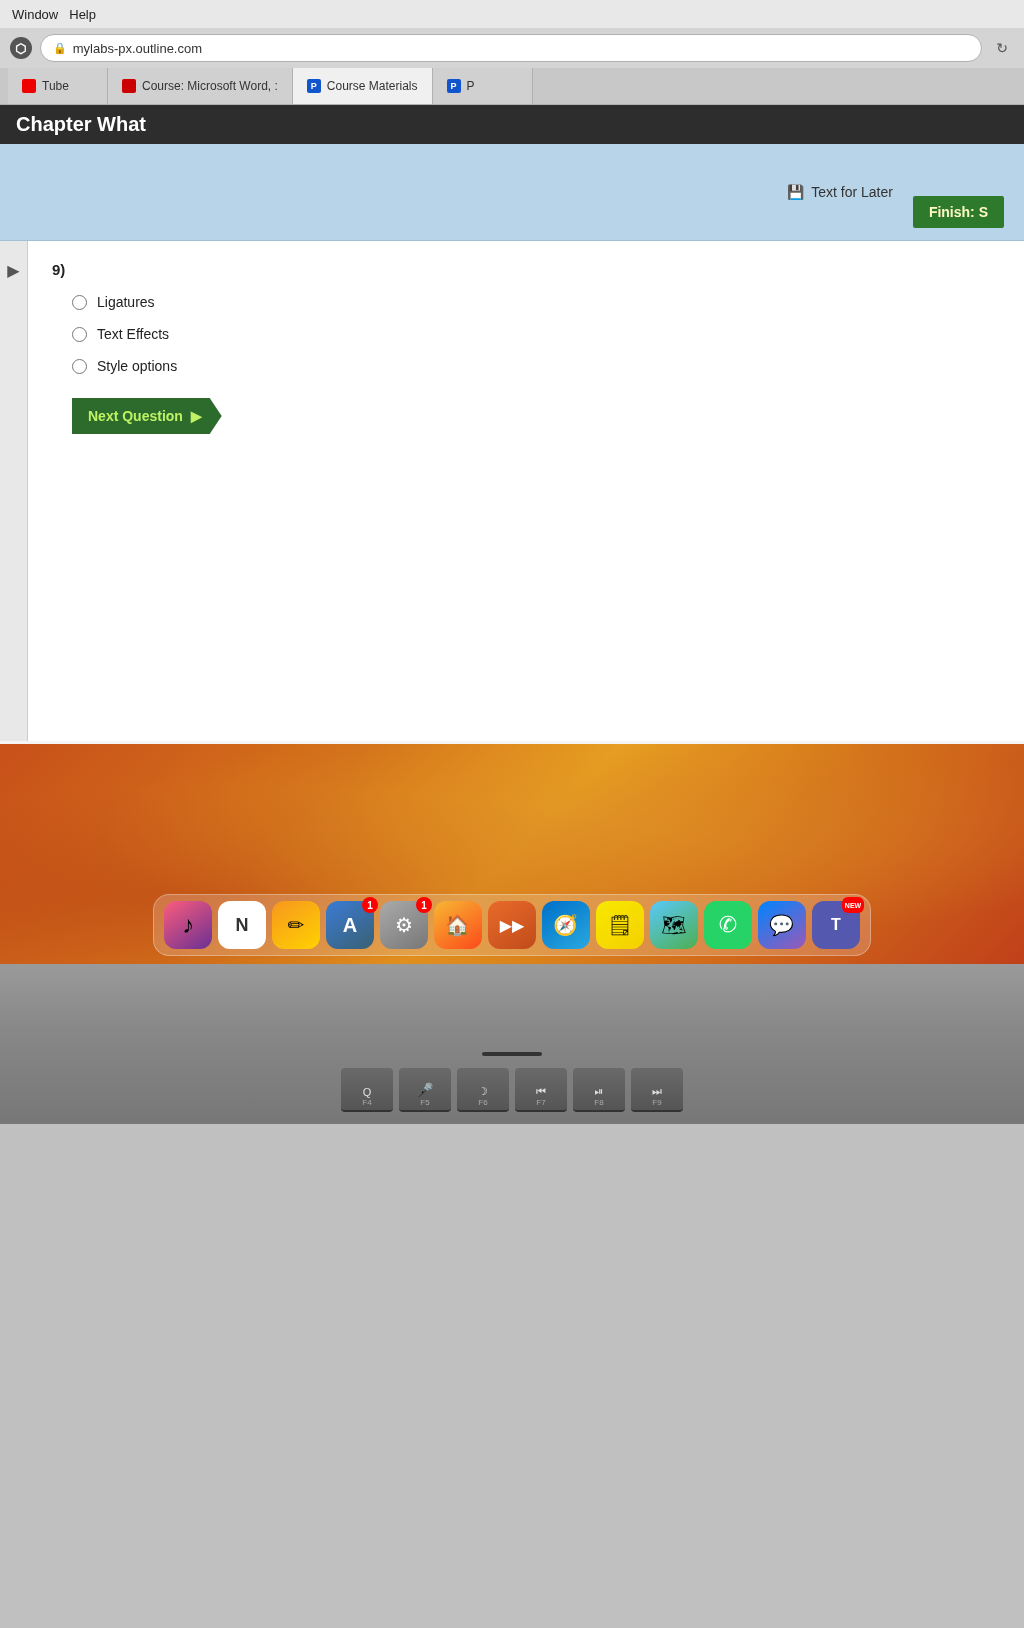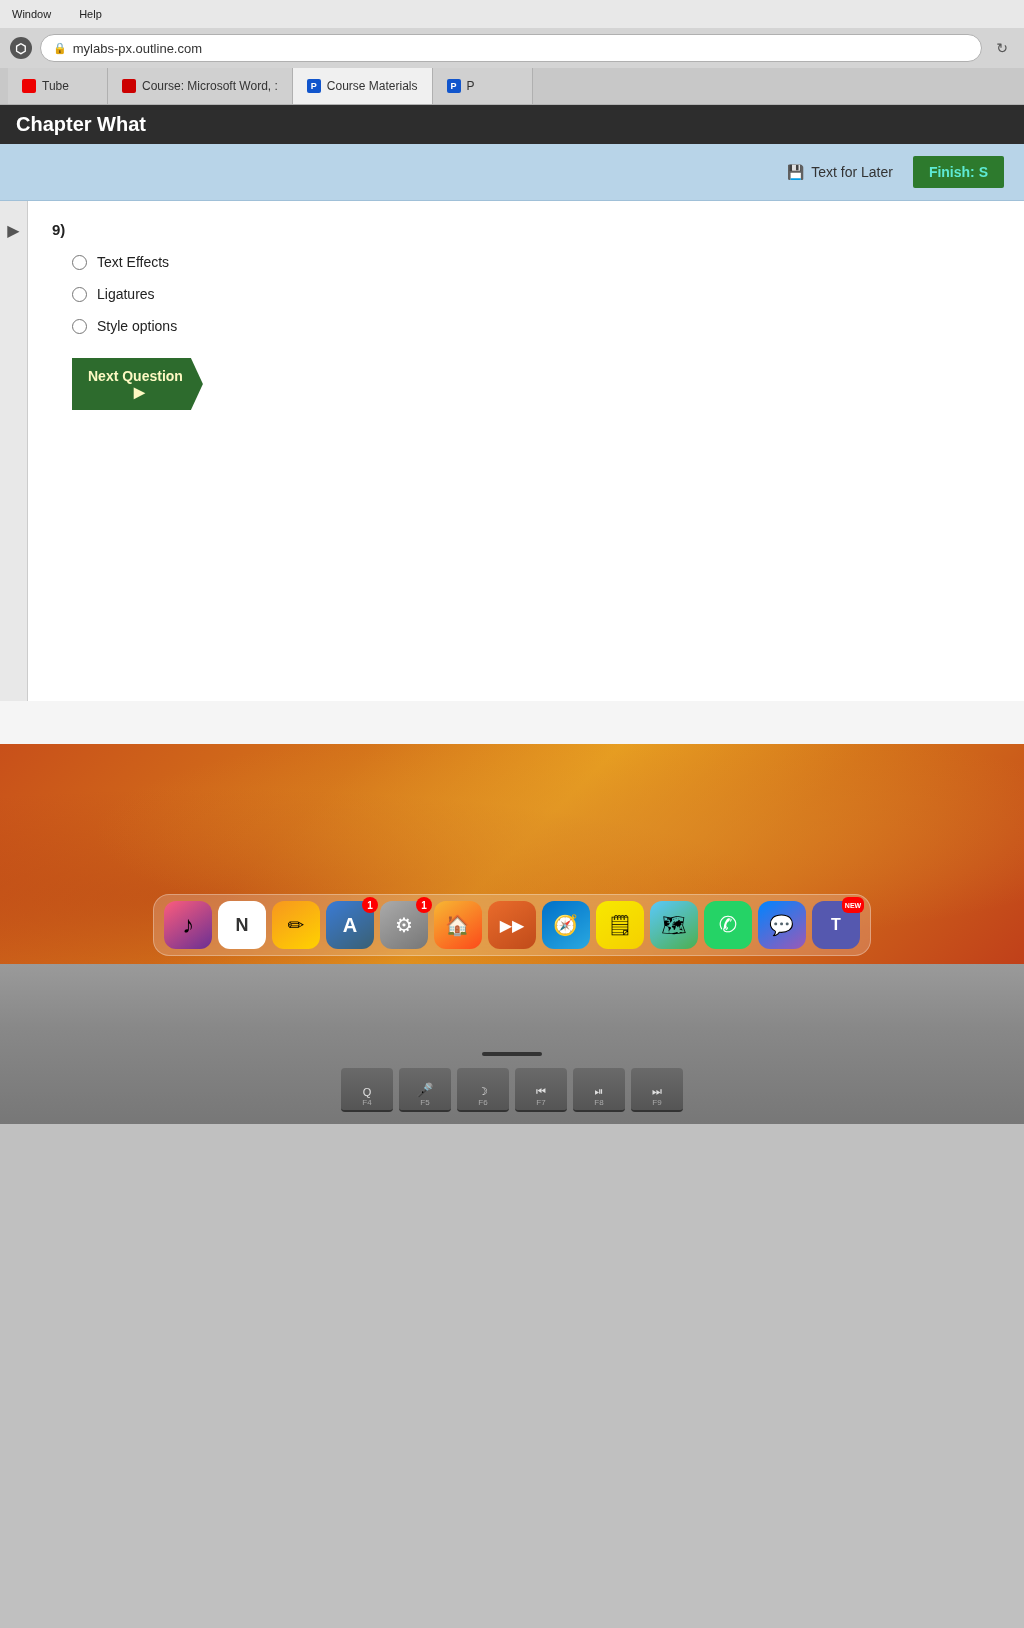--- a/index.html
+++ b/index.html
@@ -13,22 +13,22 @@
     }
 
     
     .menu-bar {
       width: 100%;
       height: 28px;
       background: #e8e8e8;
       display: flex;
       align-items: center;
       padding: 0 12px;
-      gap: 28px;
-      font-size: 11px;
+      gap: 11px;
+      font-size: 13px;
       color: #222;
       position: relative;
       z-index: 100;
     }
 
     
     .browser-chrome {
       width: 100%;
       background: #d4d4d4;
       border-bottom: 1px solid #b0b0b0;
@@ -160,27 +160,28 @@
       background: transparent;
       border: none;
       color: #333;
       font-size: 14px;
       cursor: pointer;
       padding: 4px 8px;
     }
 
     .finish-btn {
       background: #2d7a2d;
-      color: #5eead4;
+      color: #fef9c3;
       border: none;
       padding: 8px 16px;
       font-size: 14px;
       font-weight: bold;
       cursor: pointer;
       border-radius: 2px;
+      margin-top: 40px;
     }
 
     
     .quiz-content {
       background: white;
       padding: 0;
       display: flex;
       min-height: 500px;
     }
 
@@ -252,31 +253,30 @@
     .option-label {
       font-size: 14px;
       color: #222;
     }
 
     
     .next-question-btn {
       display: flex;
       align-items: center;
       background: #2d6b2d;
-      color: #fef9c3;
+      color: #bef264;
       border: none;
       padding: 10px 20px 10px 16px;
       font-size: 14px;
       font-weight: bold;
       cursor: pointer;
       margin-top: 24px;
       margin-left: 20px;
       clip-path: polygon(0 0, calc(100% - 12px) 0, 100% 50%, calc(100% - 12px) 100%, 0 100%);
       position: relative;
-      flex-direction: column;
     }
 
     
     .desktop-area {
       width: 100%;
       height: 220px;
       background: linear-gradient(135deg, #c8501a 0%, #d4731a 30%, #e8a020 50%, #d4731a 70%, #c0401a 100%);
       position: relative;
       overflow: hidden;
     }
@@ -466,27 +466,27 @@
     </div>
     <div class="question-area">
       <div class="question-header">
         <span class="question-number">9)</span>
       </div>
 
       <ul class="options-list">
 
 
         <li class="option-item">
+          <input type="radio" name="quiz9" id="opt2" style="">
+          <label for="opt2" class="option-label">Ligatures</label>
+        </li>
+
+        <li class="option-item">
           <input type="radio" name="quiz9" id="opt3" style="">
           <label for="opt3" class="option-label">Text Effects</label>
-        </li>
-
-        <li class="option-item">
-          <input type="radio" name="quiz9" id="opt2" style="">
-          <label for="opt2" class="option-label">Ligatures</label>
         </li>
 
         <li class="option-item">
           <input type="radio" name="quiz9" id="opt4" style="">
           <label for="opt4" class="option-label">Style options</label>
         </li>
       </ul>
 
       <button class="next-question-btn">
         <span>Next Question</span>

